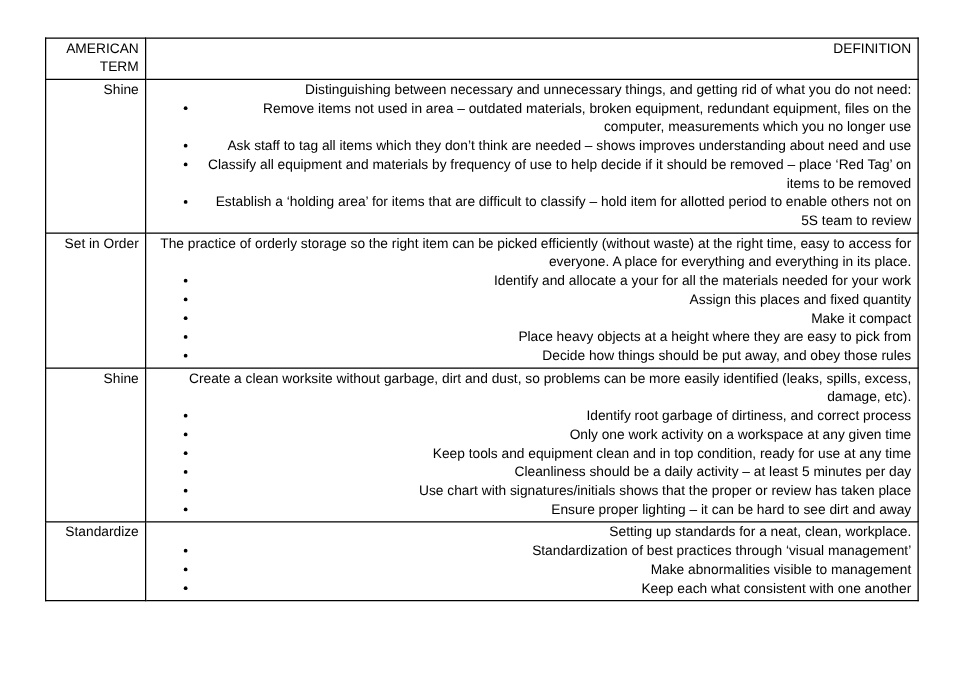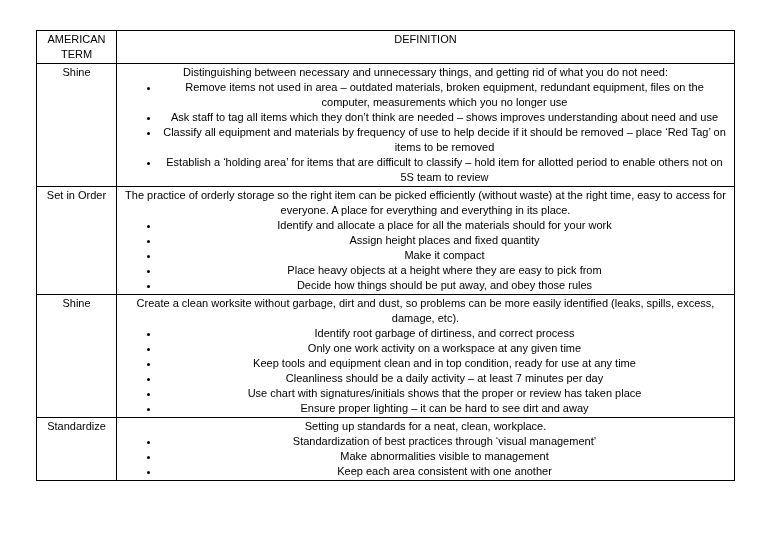--- a/index.html
+++ b/index.html
@@ -25,21 +25,21 @@
     font-size: 11px;
     line-height: 15px;
     color: #000000;
   }
   table.terms-table th,
   table.terms-table td {
     border: 1px solid #000000;
     vertical-align: top;
     padding: 1px 5px 1px 5px;
     font-weight: normal;
-    text-align: center;
+    text-align: right;
     overflow: hidden;
   }
   .col-term  { width: 80px; }
   .col-def   { width: 618px; }
   .def-cell ul {
     margin: 0;
     padding-left: 38px;
     list-style-type: disc;
   }
   .def-cell li {
@@ -78,51 +78,51 @@
             <li>Establish a ‘holding area’ for items that are difficult to classify – hold item for allotted period to enable others not on 5S team to review</li>
           </ul>
         </td>
       </tr>
 
       <tr>
         <td class="term-cell">Set in Order</td>
         <td class="def-cell">
           <div>The practice of orderly storage so the right item can be picked efficiently (without waste) at the right time, easy to access for everyone. A place for everything and everything in its place.</div>
           <ul>
-            <li>Identify and allocate a place for all the materials should for your work</li>
-            <li>Assign height places and fixed quantity</li>
+            <li>Identify and allocate a your for all the materials needed for your work</li>
+            <li>Assign this places and fixed quantity</li>
             <li>Make it compact</li>
             <li>Place heavy objects at a height where they are easy to pick from</li>
             <li>Decide how things should be put away, and obey those rules</li>
           </ul>
         </td>
       </tr>
 
       <tr>
         <td class="term-cell">Shine</td>
         <td class="def-cell pad-bottom-line">
           <div>Create a clean worksite without garbage, dirt and dust, so problems can be more easily identified (leaks, spills, excess, damage, etc).</div>
           <ul>
             <li>Identify root garbage of dirtiness, and correct process</li>
             <li>Only one work activity on a workspace at any given time</li>
             <li>Keep tools and equipment clean and in top condition, ready for use at any time</li>
-            <li>Cleanliness should be a daily activity – at least 7 minutes per day</li>
+            <li>Cleanliness should be a daily activity – at least 5 minutes per day</li>
             <li>Use chart with signatures/initials shows that the proper or review has taken place</li>
             <li>Ensure proper lighting – it can be hard to see dirt and away</li>
           </ul>
         </td>
       </tr>
 
       <tr>
         <td class="term-cell">Standardize</td>
         <td class="def-cell pad-bottom-line">
           <div>Setting up standards for a neat, clean, workplace.</div>
           <ul>
             <li>Standardization of best practices through ‘visual management’</li>
             <li>Make abnormalities visible to management</li>
-            <li>Keep each area consistent with one another</li>
+            <li>Keep each what consistent with one another</li>
           </ul>
         </td>
       </tr>
 
     </tbody>
   </table>
 </div>
 
 </body></html>

